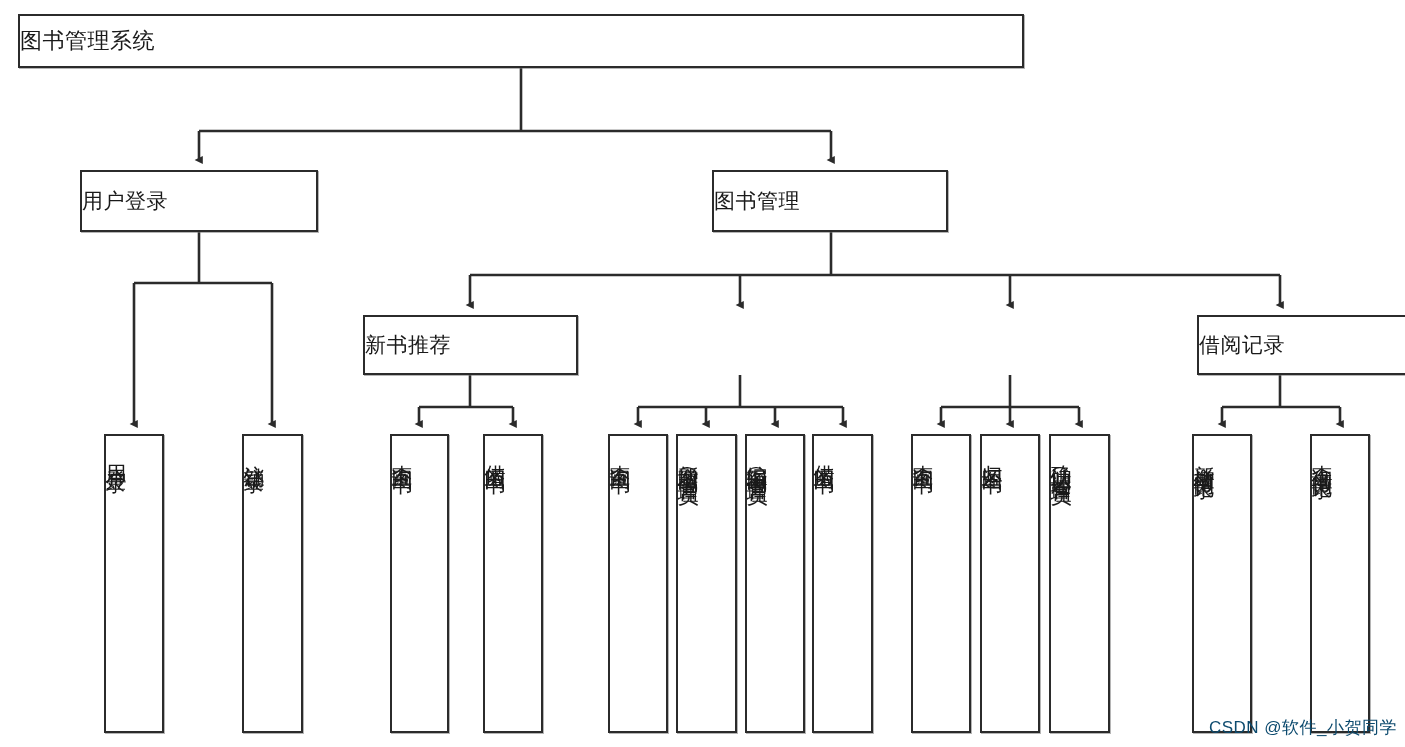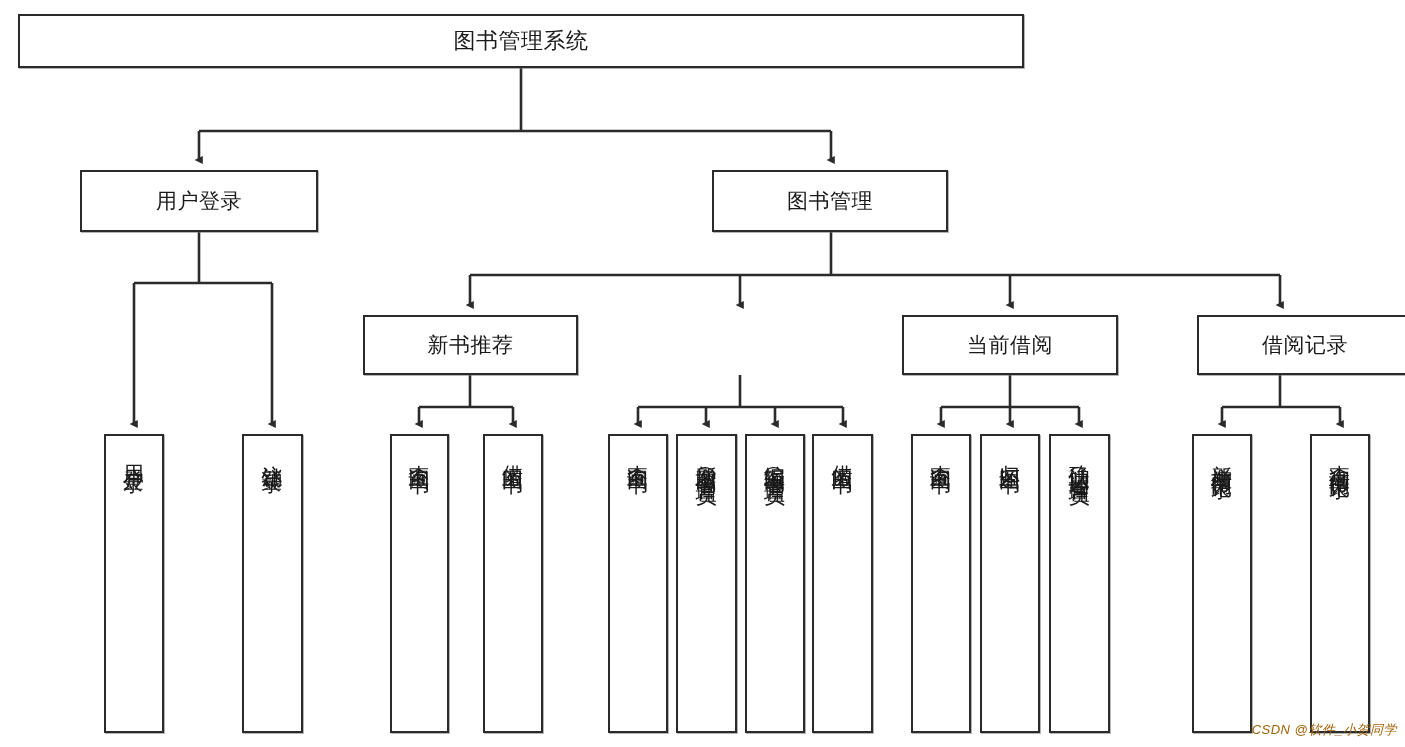--- a/index.html
+++ b/index.html
@@ -29,21 +29,21 @@
     height: 747px;
     pointer-events: none;
   }
   .node {
     position: absolute;
     box-sizing: border-box;
     border: 2px solid #2b2b2b;
     background: #ffffff;
     display: flex;
     align-items: center;
-    justify-content: center;
+    justify-content: flex-start;
     color: #1a1a1a;
     box-shadow: 1px 1px 0 rgba(120,120,120,0.55);
   }
   .node .label {
     display: block;
     line-height: 1.22;
     letter-spacing: 0.5px;
   }
   .node.horiz .label {
     font-size: 21px;
@@ -59,25 +59,24 @@
     font-size: 21px;
     letter-spacing: 3px;
     line-height: 1;
     text-align: left;
   }
   .node.root .label { font-size: 22px; }
   #watermark {
     position: absolute;
     right: 8px;
     bottom: 8px;
-    font-size: 13px;
-    color: #a16207;
+    font-size: 17px;
+    color: #0c4a6e;
     white-space: nowrap;
     letter-spacing: 0.5px;
-    font-style: italic;
   }
 </style>
 </head>
 <body>
 
 <div id="diagram-root">
 
   <svg id="connectors" viewBox="0 0 1405 747" xmlns="http://www.w3.org/2000/svg">
     <defs>
       <marker id="arrow" markerWidth="9" markerHeight="9" refX="4.5" refY="4.2" orient="auto" markerUnits="userSpaceOnUse">
@@ -135,23 +134,20 @@
   <div class="node horiz" style="left:80px; top:170px; width:238px; height:62px;">
     <span class="label">用户登录</span>
   </div>
   <div class="node horiz" style="left:363px; top:315px; width:215px; height:60px;">
     <span class="label">新书推荐</span>
   </div>
 
   <div class="node horiz" style="left:712px; top:170px; width:236px; height:62px;">
     <span class="label">图书管理</span>
   </div>
-  <div class="node horiz" style="left:902px; top:315px; width:216px; height:60px;">
-    <span class="label">当前借阅</span>
-  </div>
   <div class="node horiz" style="left:1172px; top:315px; width:216px; height:60px;margin-left:25px;">
     <span class="label">借阅记录</span>
   </div>
 
   <div class="node vert" style="left:104px; top:434px; width:60px; height:299px;">
     <span class="label">用户登录</span>
   </div>
   <div class="node vert" style="left:242px; top:434px; width:61px; height:299px;">
     <span class="label">注销登录</span>
   </div>

